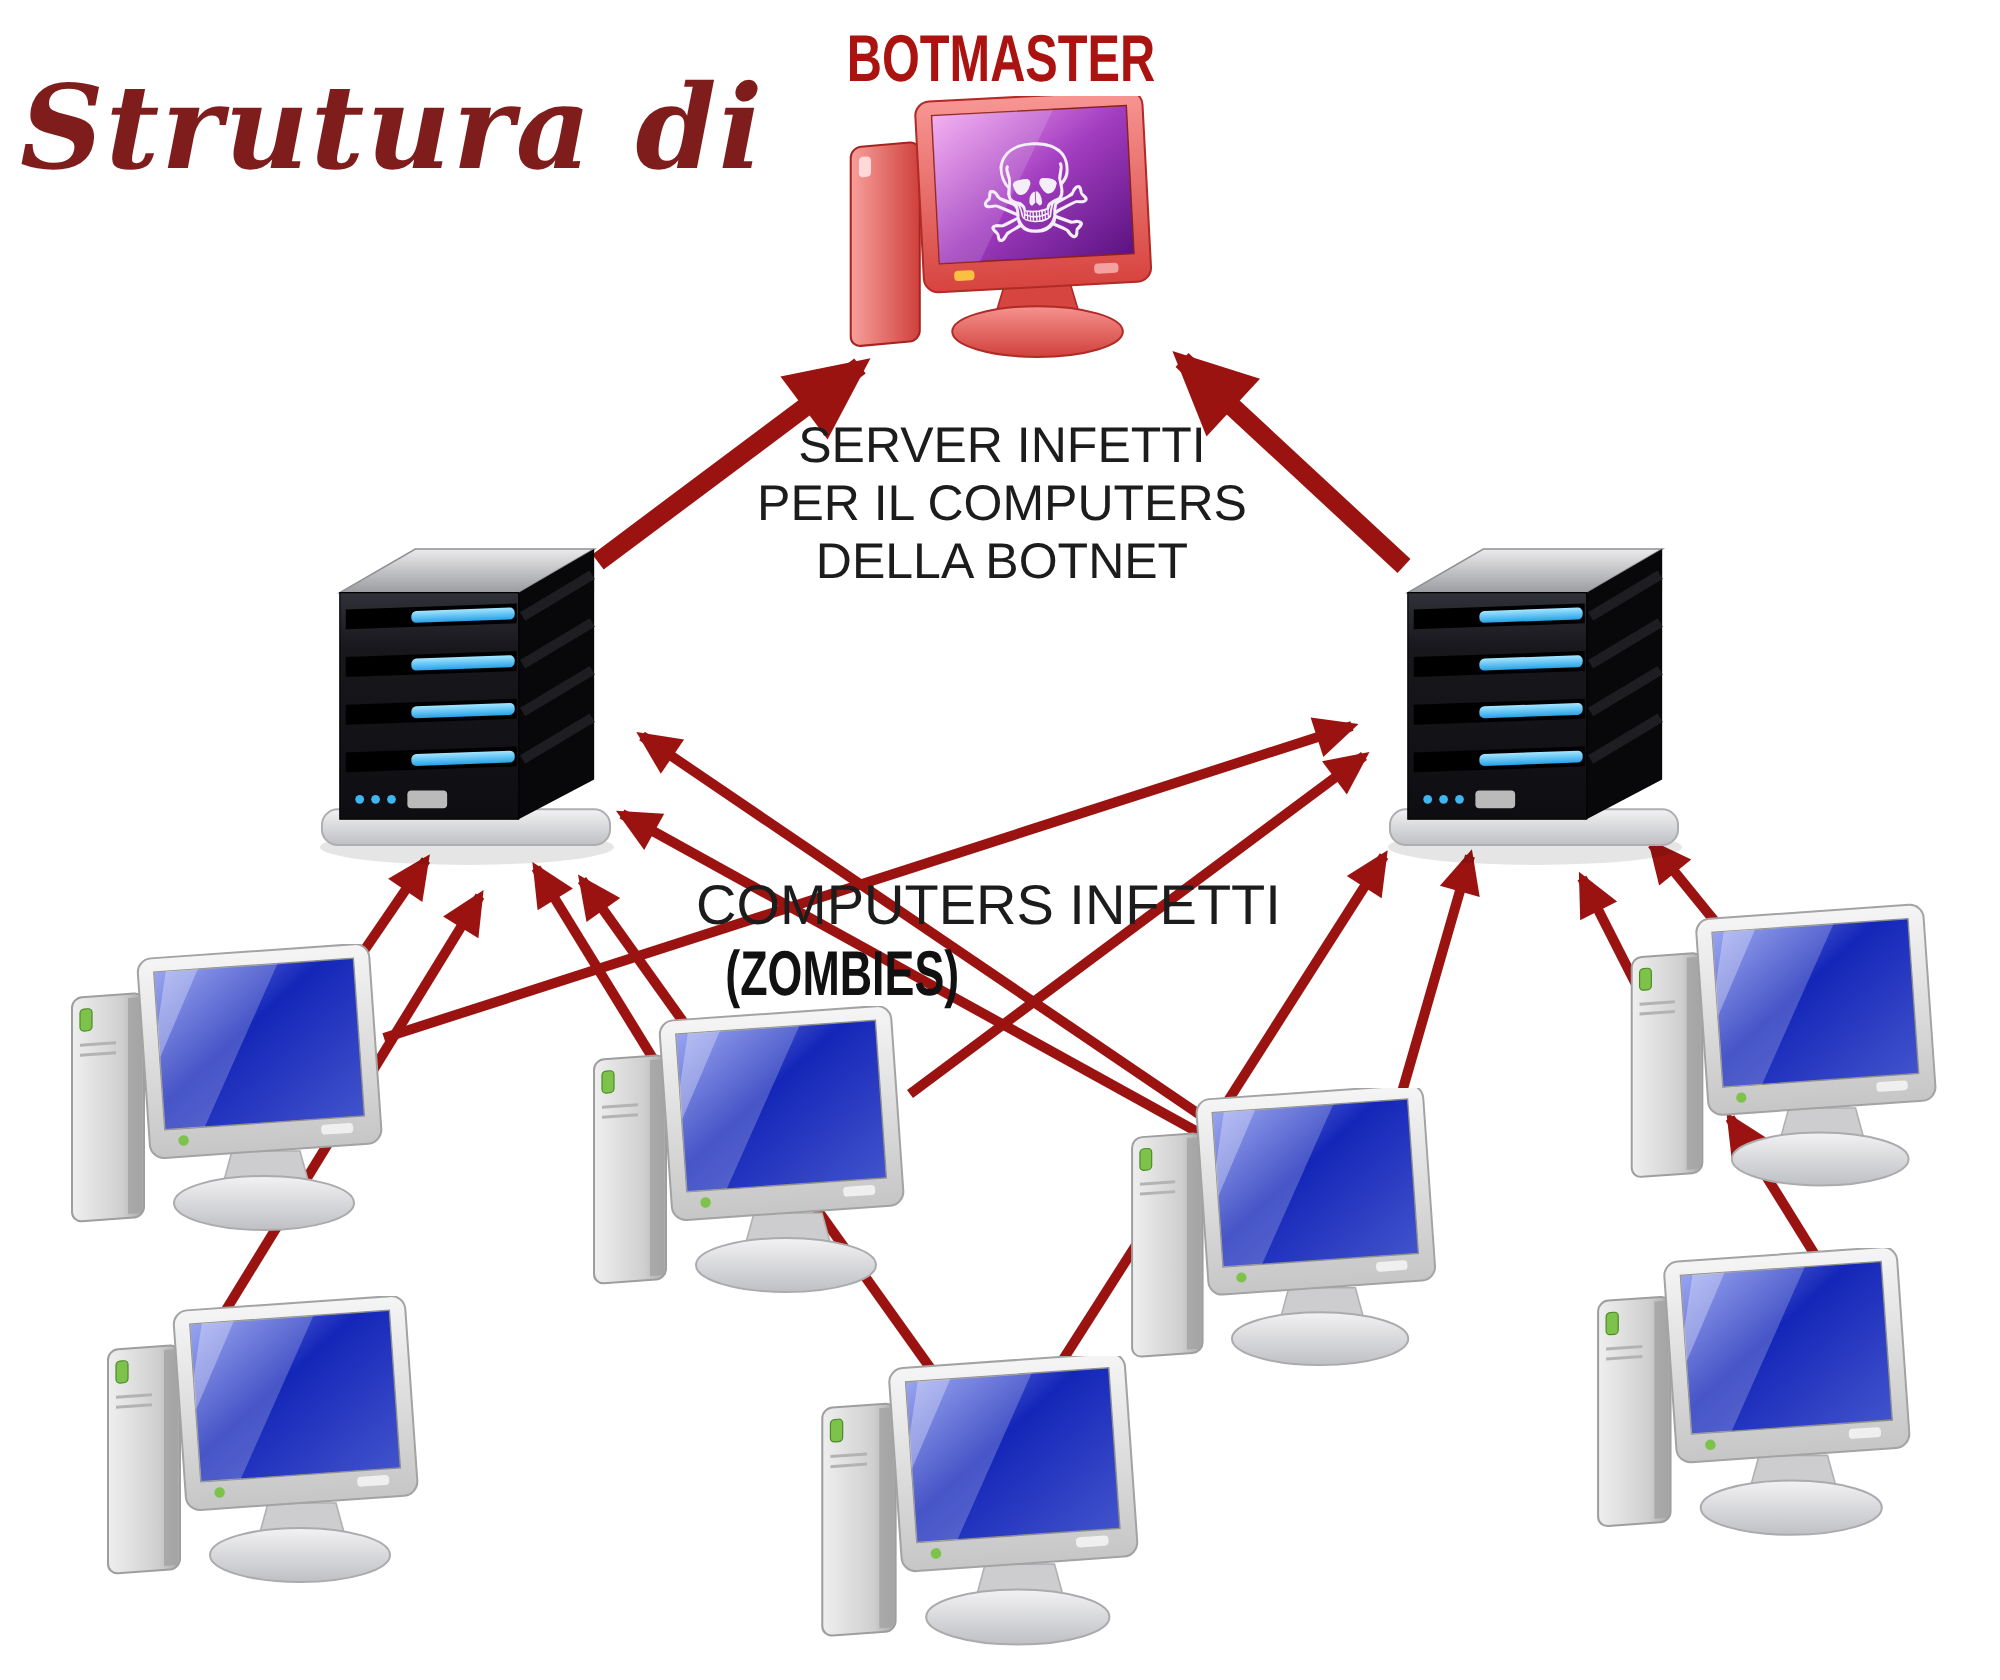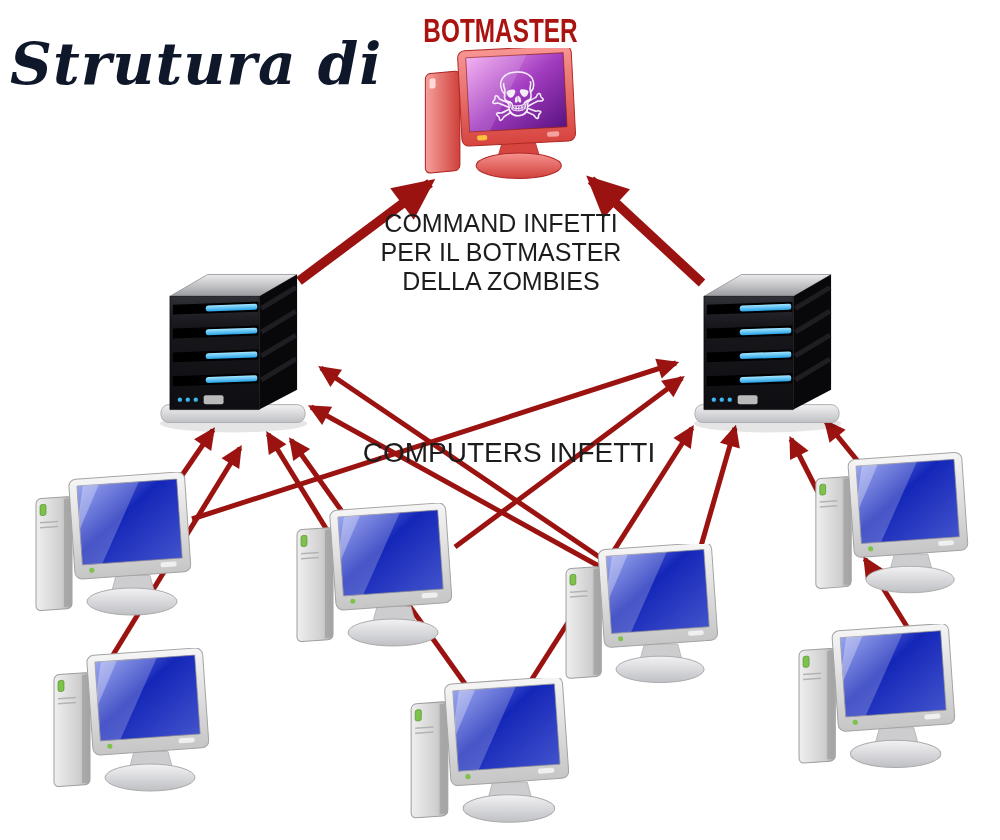--- a/index.html
+++ b/index.html
@@ -17,21 +17,21 @@
 
   .botmaster-label{left:398px;top:12px;width:205px;text-align:center;
       font-weight:bold;font-size:29px;color:#ab1310;
       transform:scale(0.84,1.14);transform-origin:center top;letter-spacing:0px;}
 
   .cc-block{left:340px;top:209px;width:322px;text-align:center;color:#1c1c1c;
             font-size:25px;line-height:29px;}
   .cc-bold{display:inline-block;font-weight:bold;font-size:28px;color:#111;
            transform:scale(0.80,1.13);transform-origin:center top;white-space:nowrap;}
 
-  .zombies-block{left:348px;top:437px;width:322px;text-align:center;color:#1c1c1c;
+  .zombies-block{left:348px;top:437px;width:322px;text-align:left;color:#1c1c1c;
                  font-size:28px;line-height:32px;}
   .zombies-bold{display:inline-block;font-weight:bold;font-size:28px;color:#111;
                 transform:scale(0.80,1.13);transform-origin:center top;white-space:nowrap;}
 </style>
 </head>
 <body>
 
 <div class="canvas">
 
   <svg width="0" height="0" style="position:absolute" aria-hidden="true">
@@ -173,44 +173,45 @@
       <line x1="645" y1="588" x2="321" y2="368" stroke="var(--arrow)" stroke-width="5" marker-end="url(#ah)"></line>
       <line x1="192" y1="519" x2="676" y2="363" stroke="var(--arrow)" stroke-width="5" marker-end="url(#ah)"></line>
       <line x1="455" y1="547" x2="682" y2="378" stroke="var(--arrow)" stroke-width="5" marker-end="url(#ah)"></line>
       <line x1="525" y1="690" x2="692" y2="428" stroke="var(--arrow)" stroke-width="5" marker-end="url(#ah)"></line>
       <line x1="699" y1="553" x2="735" y2="428" stroke="var(--arrow)" stroke-width="5" marker-end="url(#ah)"></line>
       <line x1="824" y1="504" x2="791" y2="439" stroke="var(--arrow)" stroke-width="5" marker-end="url(#ah)"></line>
       <line x1="865" y1="470" x2="826" y2="422" stroke="var(--arrow)" stroke-width="5" marker-end="url(#ah)"></line>
       <line x1="919" y1="646" x2="865" y2="559" stroke="var(--arrow)" stroke-width="5" marker-end="url(#ah)"></line>
     </svg>
 
-  <div class="txt title" style="color: #0f172a; font-style: italic;">
+  <div class="txt title" style="color: #7f1d1d; font-style: italic;">
     <div>Strutura di</div>
   </div>
 
   <div class="txt botmaster-label" style="color: rgb(171, 19, 16);">BOTMASTER</div>
   <svg class="node" style="left:418px;top:48px" width="165" height="132" viewBox="0 0 160 130">
       <use href="#bmpc"></use>
     </svg>
 
   <svg class="node" style="left:156px;top:258px" width="154" height="180" viewBox="0 0 155 180">
       <use href="#srv"></use>
     </svg>
   <svg class="node" style="left:690px;top:258px" width="154" height="180" viewBox="0 0 155 180">
       <use href="#srv"></use>
     </svg>
 
   <div class="txt cc-block">
-    <div>COMMAND INFETTI</div>
-    <div>PER IL BOTMASTER</div>
-    <div>DELLA ZOMBIES</div>
+    <div>SERVER INFETTI</div>
+    <div>PER IL COMPUTERS</div>
+    <div>DELLA BOTNET</div>
   </div>
 
   <div class="txt zombies-block">
     <div>COMPUTERS INFETTI</div>
+    <div><span class="zombies-bold">(ZOMBIES)</span></div>
   </div>
 
   <svg class="node" style="left:28px;top:472px" width="165" height="148" viewBox="0 0 165 145">
       <use href="#zpc"></use>
     </svg>
   <svg class="node" style="left:46px;top:648px" width="165" height="148" viewBox="0 0 165 145">
       <use href="#zpc"></use>
     </svg>
   <svg class="node" style="left:289px;top:503px" width="165" height="148" viewBox="0 0 165 145">
       <use href="#zpc"></use>

